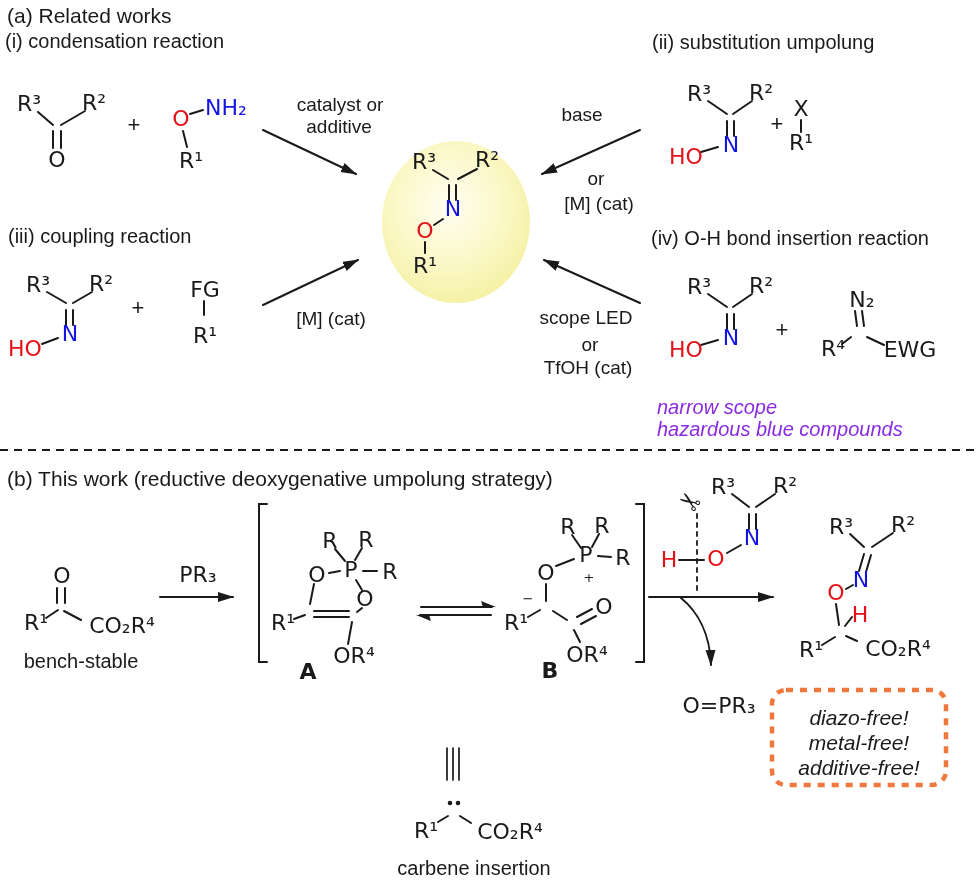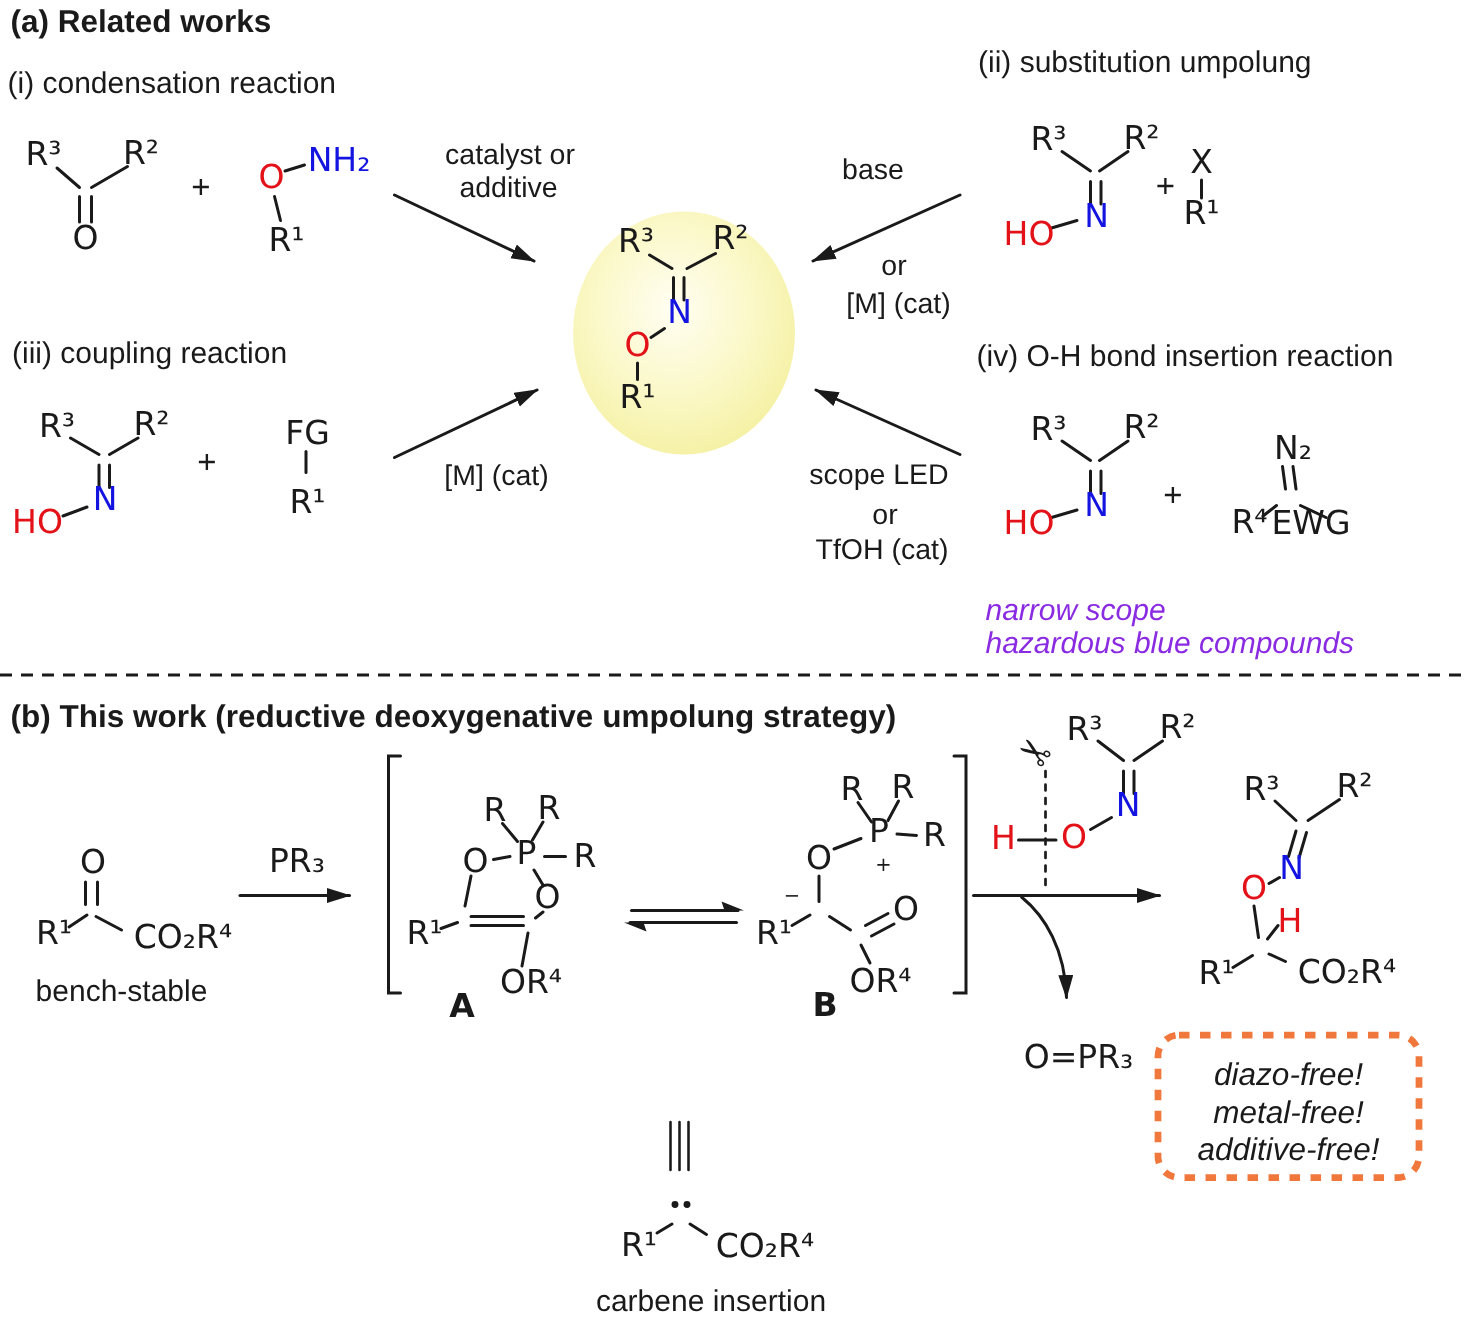--- a/index.html
+++ b/index.html
@@ -2,21 +2,21 @@
 <html style="--ink: #1a1a1a; --red: #e31219; --blue: #1414e0; --purple: #8a2be2; --orange: #f0783c; --halo-yellow: #f4f0a0;"><head>
 <meta charset="utf-8">
 <style>
   html,body{margin:0;padding:0;background:#fff;}
   #fig{position:relative;width:980px;height:886px;background:#fff;overflow:hidden;
        font-family:"Liberation Sans","DejaVu Sans",sans-serif;color:var(--ink,#1a1a1a);}
   #fig svg{position:absolute;left:0;top:0;}
   .t{position:absolute;transform:translate(-50%,-50%);white-space:nowrap;line-height:1;
      font-size:20px;color:var(--ink,#1a1a1a);}
   .tl{transform:translate(0,-50%);}
-  .h{font-weight:bold;font-size:21px;}
+  .h{font-weight:normal;font-size:21px;}
   .lbl{font-size:20px;}
   .cond{font-size:19px;}
   .at{font-family:"DejaVu Sans",sans-serif;font-size:22px;}
   .big{font-size:22px;}
   .chg{font-family:"DejaVu Sans",sans-serif;font-size:13px;}
   .b{font-weight:bold;}
   .i{font-style:italic;}
   .red{color:var(--red,#e31219);}
   .blue{color:var(--blue,#1414e0);}
   .purple{color:var(--purple,#8a2be2);font-size:20px;}
@@ -126,21 +126,21 @@
       <path class="bond thin" d="M447,748 L447,780 M453,748 L453,780 M459,748 L459,780"></path>
     </g>
     <g>
       <circle cx="450" cy="803" r="2.3" class="ah"></circle>
       <circle cx="458" cy="803" r="2.3" class="ah"></circle>
       <path class="bond" d="M448,816 L438,822 M460,816 L471,823"></path>
     </g>
   </svg>
 
   <div class="t tl h" style="left:7px;top:15px">(a) Related works</div>
-  <div class="t tl lbl" style="left:5px;top:56px">(i) condensation reaction</div>
+  <div class="t tl lbl" style="left:5px;top:41px">(i) condensation reaction</div>
   <div class="t tl lbl" style="left:652px;top:42px">(ii) substitution umpolung</div>
   <div class="t tl lbl" style="left:8px;top:236px">(iii) coupling reaction</div>
   <div class="t tl lbl" style="left:651px;top:238px">(iv) O-H bond insertion reaction</div>
 
   <div class="t at" style="left:29px;top:104px">R³</div>
   <div class="t at" style="left:94px;top:103px">R²</div>
   <div class="t at" style="left:57px;top:160px">O</div>
   <div class="t big" style="left:134px;top:125px">+</div>
   <div class="t at red" style="left:181px;top:119px">O</div>
   <div class="t at blue" style="left:226px;top:108px">NH₂</div>
@@ -168,21 +168,21 @@
   <div class="t at" style="left:205px;top:336px">R¹</div>
   <div class="t cond" style="left:331px;top:318px">[M] (cat)</div>
 
   <div class="t at" style="left:699px;top:287px">R³</div>
   <div class="t at" style="left:761px;top:286px">R²</div>
   <div class="t at blue" style="left:731px;top:338px">N</div>
   <div class="t at red" style="left:686px;top:350px">HO</div>
   <div class="t big" style="left:782px;top:330px">+</div>
   <div class="t at" style="left:862px;top:300px">N₂</div>
   <div class="t at" style="left:833px;top:349px">R⁴</div>
-  <div class="t at" style="left:874px;top:350px">EWG</div>
+  <div class="t at" style="left:910px;top:350px">EWG</div>
   <div class="t cond" style="left:586px;top:317px">scope LED</div>
   <div class="t cond" style="left:590px;top:344px">or</div>
   <div class="t cond" style="left:588px;top:367px">TfOH (cat)</div>
   <div class="t tl purple i" style="left:657px;top:407px">narrow scope</div>
   <div class="t tl purple i" style="left:657px;top:429px">hazardous blue compounds</div>
 
   <div class="t at" style="left:424px;top:162px">R³</div>
   <div class="t at" style="left:487px;top:160px">R²</div>
   <div class="t at blue" style="left:453px;top:209px">N</div>
   <div class="t at red" style="left:425px;top:231px">O</div>

